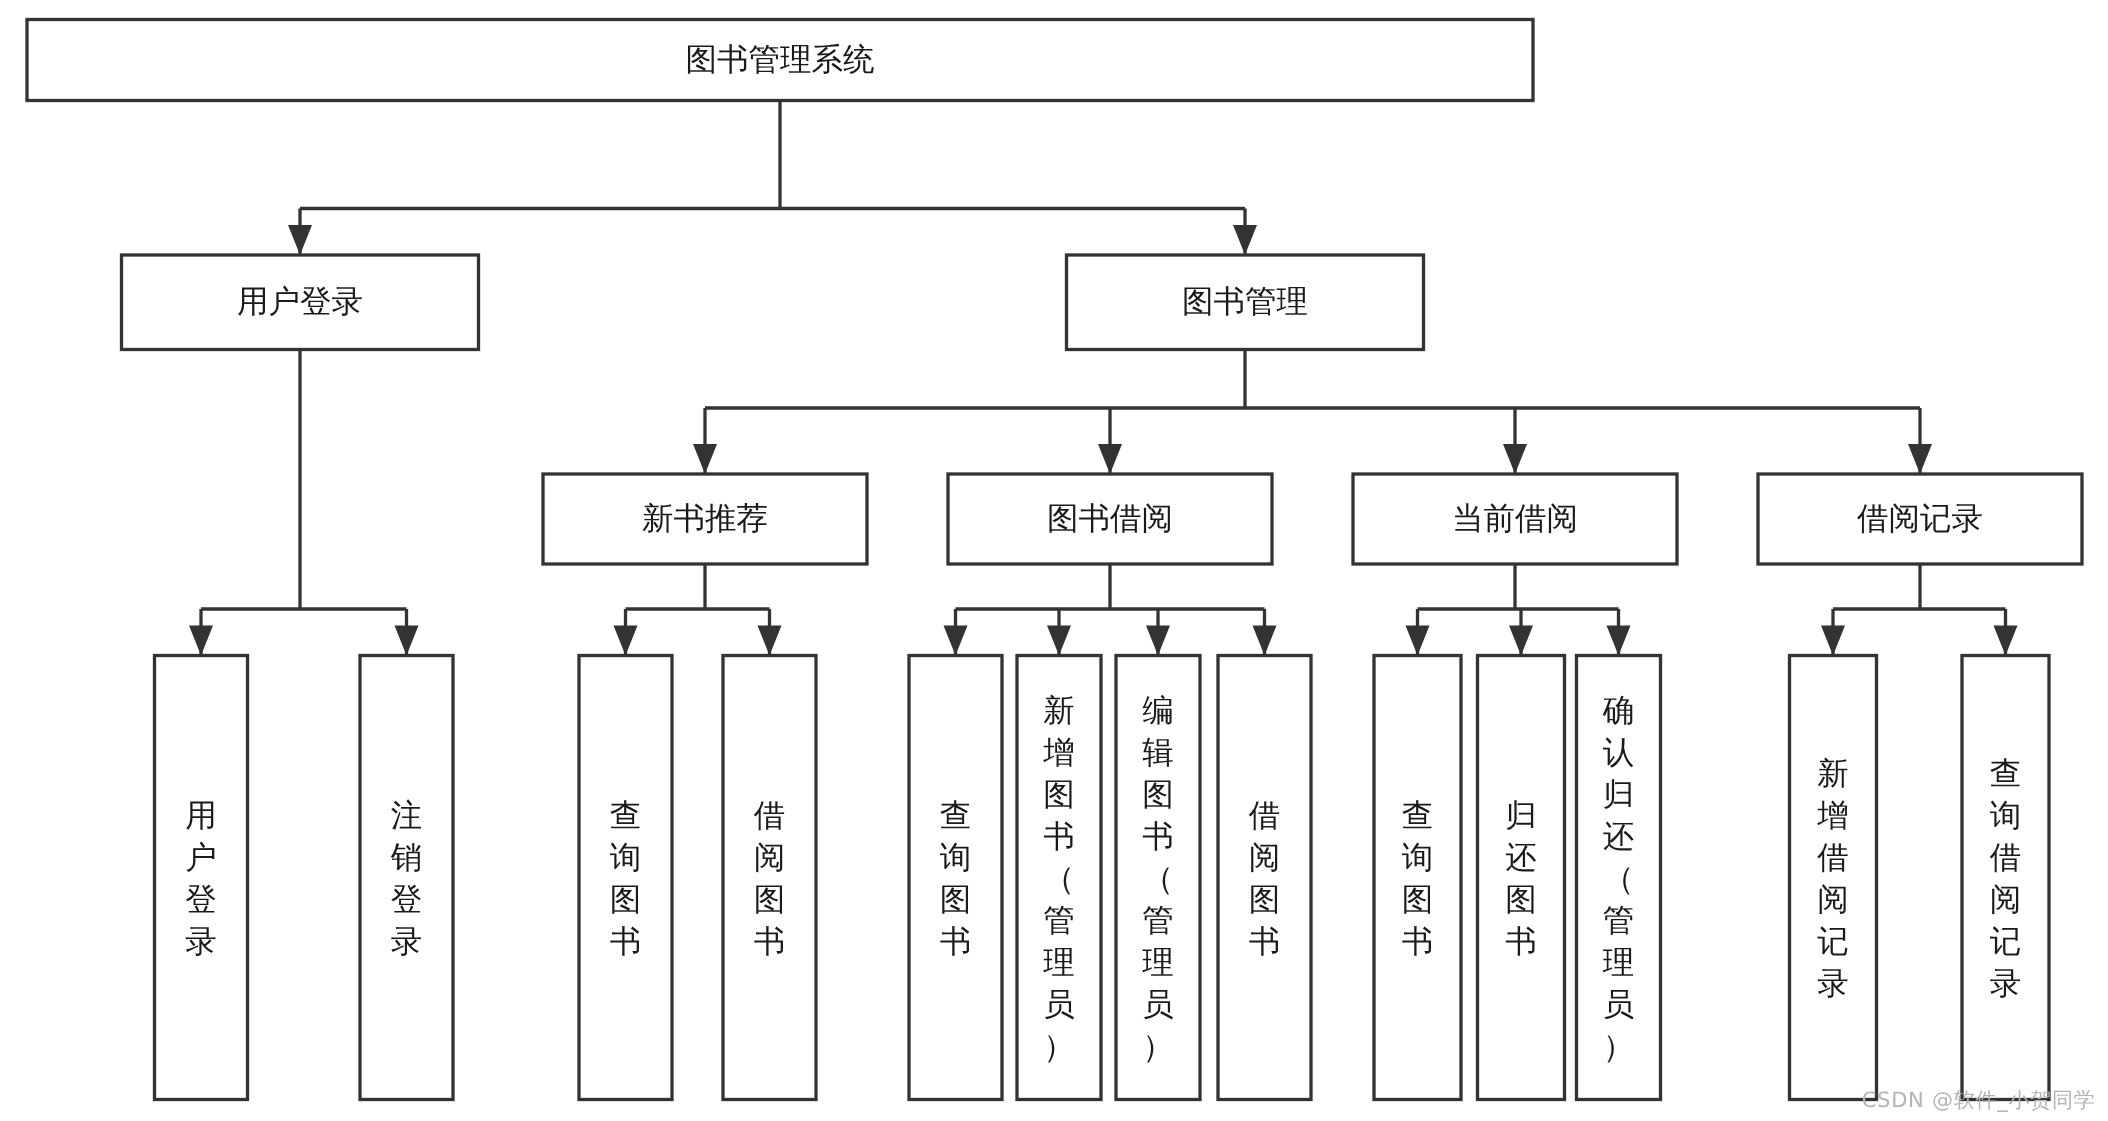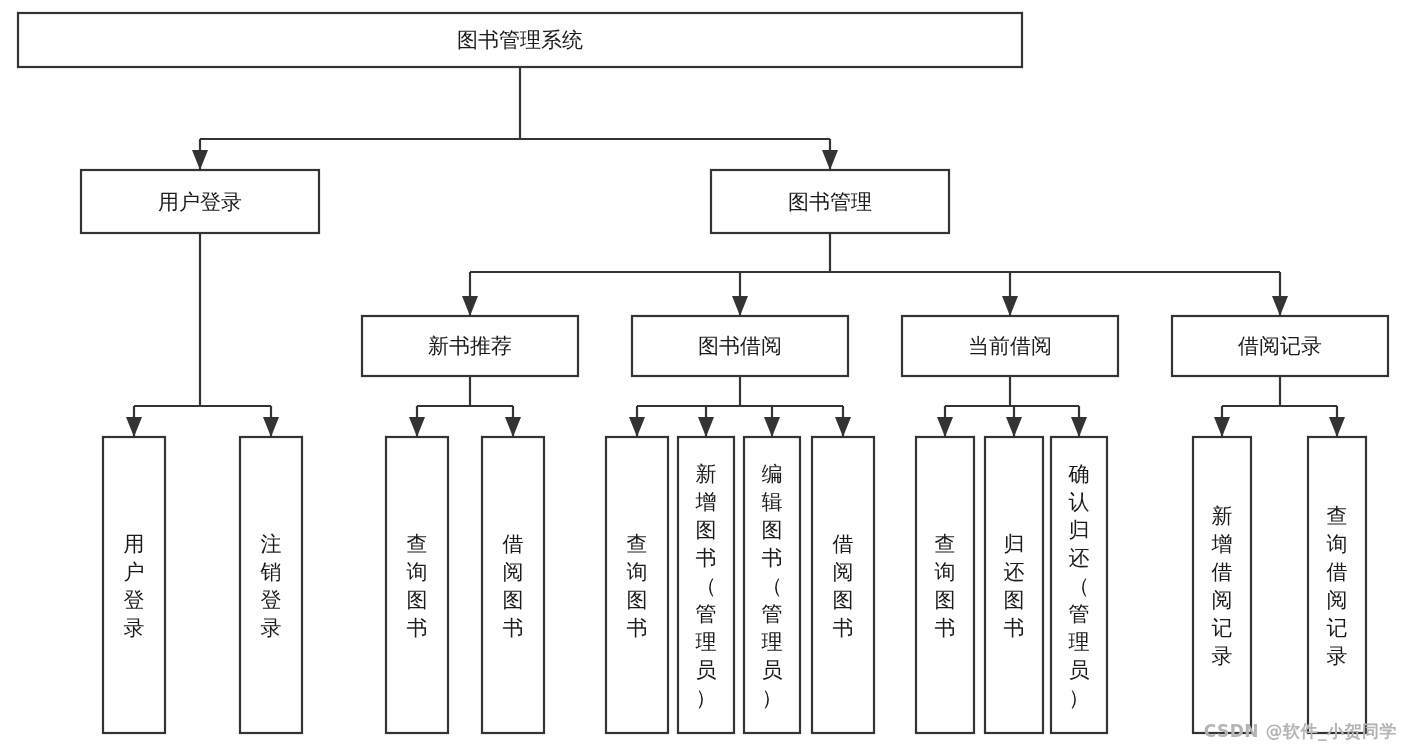--- a/index.html
+++ b/index.html
@@ -44,26 +44,25 @@
   }
   .arrow-head {
     fill: #333333;
     stroke: none;
   }
   .watermark {
     position: absolute;
     right: 8px;
     bottom: 4px;
     font-family: "DejaVu Sans", "Liberation Sans", sans-serif;
-    font-size: 17px;
+    font-size: 14px;
     color: #b4b4b4;
     letter-spacing: 0.5px;
     white-space: nowrap;
     pointer-events: none;
-    font-weight: bold;
   }
 </style>
 </head>
 <body>
 
 <svg id="diagram" viewBox="0 0 1405 747">
   <g id="connectors-layer">
       <line x1="520" y1="67" x2="520" y2="139" class="connector"></line>
       <line x1="200" y1="139" x2="830" y2="139" class="connector"></line>
       <line x1="200" y1="139" x2="200" y2="170" class="connector"></line>

